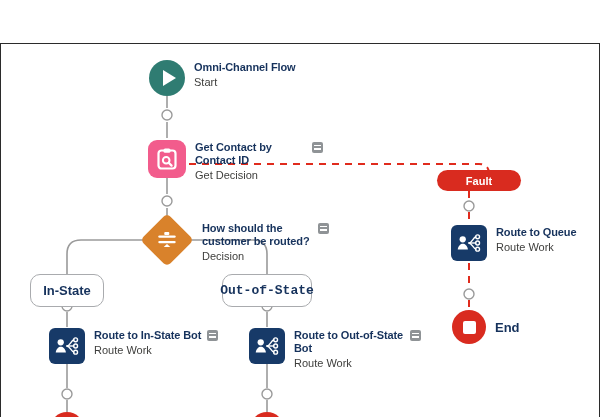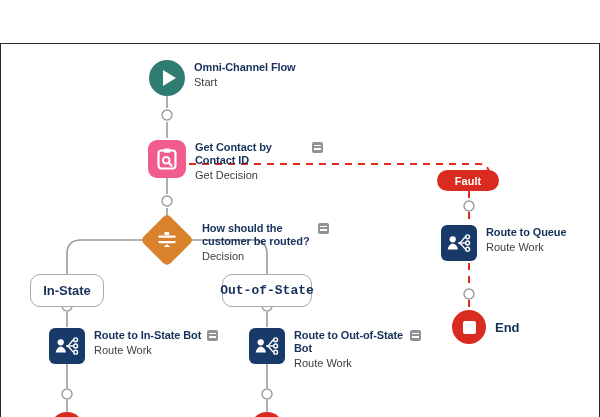--- a/index.html
+++ b/index.html
@@ -266,21 +266,21 @@
         <div class="notes"></div>
       </div>
       <div class="sub">Decision</div>
     </div>
   </div>
 
   <div class="pill" style="left:29px; top:230px; width:74px;">In-State</div>
 
   <div class="pill" style="left:221px; top:230px; width:90px;font-family:Liberation Mono, monospace;">Out-of-State</div>
 
-  <div class="pill fault" style="left:436px; top:126px; width:62px;">Fault</div>
+  <div class="pill fault" style="left:436px; top:126px; width:84px;">Fault</div>
 
   <div class="node" style="left:48px; top:284px;">
     <div class="ico rw-ico">
       <svg width="24" height="22" viewBox="0 0 26 22">
         <circle cx="6.2" cy="7" r="3.4" fill="#ffffff"></circle>
         <path d="M0.8,18 c0.6,-4.2 3.2,-6.2 5.5,-6.2 c2.3,0 4.9,2 5.5,6.2 z" fill="#ffffff"></path>
         <path d="M12.5,11 C17,11 17,4.3 21,4.3" stroke="#ffffff" stroke-width="1.5" fill="none"></path>
         <path d="M12.5,11 L21,11" stroke="#ffffff" stroke-width="1.5" fill="none"></path>
         <path d="M12.5,11 C17,11 17,17.7 21,17.7" stroke="#ffffff" stroke-width="1.5" fill="none"></path>
         <circle cx="22.3" cy="4.3" r="2.1" fill="none" stroke="#ffffff" stroke-width="1.5"></circle>
@@ -312,21 +312,21 @@
     </div>
     <div class="labels" style="width:150px;">
       <div class="titlerow">
         <div class="ttl wrap" style="max-width:110px;">Route to Out-of-State Bot</div>
         <div class="notes"></div>
       </div>
       <div class="sub">Route Work</div>
     </div>
   </div>
 
-  <div class="node" style="left:440px; top:181px;">
+  <div class="node" style="left:450px; top:181px;">
     <div class="ico rw-ico">
       <svg width="24" height="22" viewBox="0 0 26 22">
         <circle cx="6.2" cy="7" r="3.4" fill="#ffffff"></circle>
         <path d="M0.8,18 c0.6,-4.2 3.2,-6.2 5.5,-6.2 c2.3,0 4.9,2 5.5,6.2 z" fill="#ffffff"></path>
         <path d="M12.5,11 C17,11 17,4.3 21,4.3" stroke="#ffffff" stroke-width="1.5" fill="none"></path>
         <path d="M12.5,11 L21,11" stroke="#ffffff" stroke-width="1.5" fill="none"></path>
         <path d="M12.5,11 C17,11 17,17.7 21,17.7" stroke="#ffffff" stroke-width="1.5" fill="none"></path>
         <circle cx="22.3" cy="4.3" r="2.1" fill="none" stroke="#ffffff" stroke-width="1.5"></circle>
         <circle cx="22.3" cy="11" r="2.1" fill="none" stroke="#ffffff" stroke-width="1.5"></circle>
         <circle cx="22.3" cy="17.7" r="2.1" fill="none" stroke="#ffffff" stroke-width="1.5"></circle>

